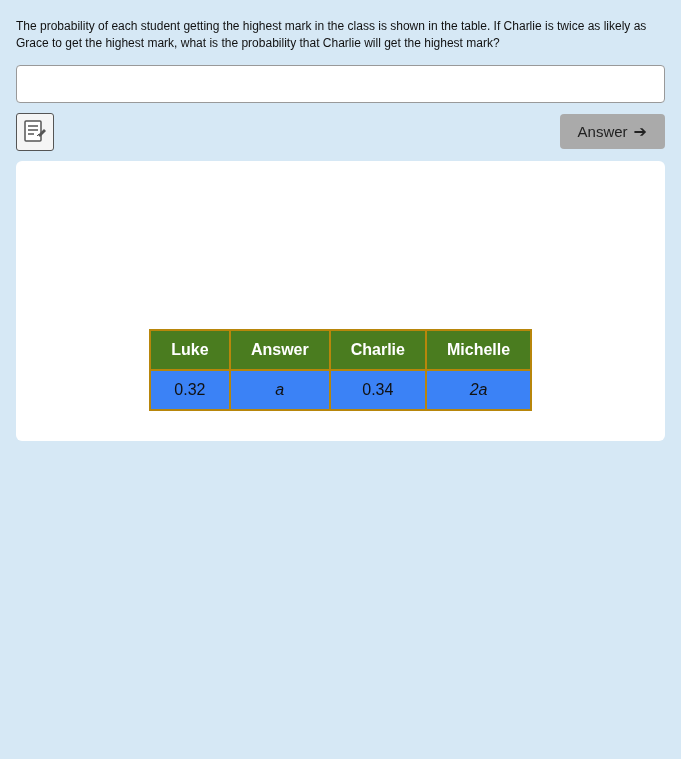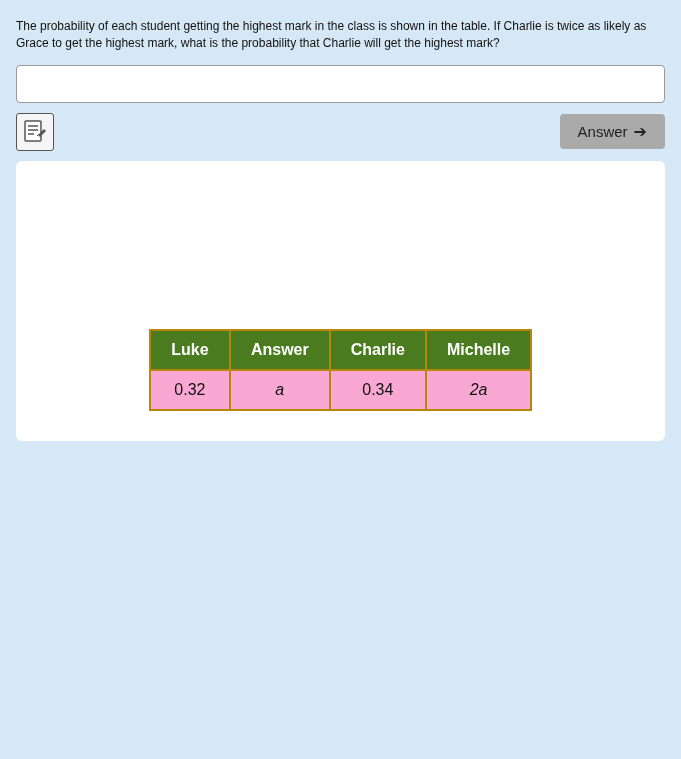--- a/index.html
+++ b/index.html
@@ -107,21 +107,21 @@
       min-width: 80px;
     }
 
     .probability-table thead tr th {
       background-color: #4a7c1f;
       color: #fff;
       font-weight: bold;
     }
 
     .probability-table tbody tr td {
-      background-color: #f9a8d4;
+      background-color: #3b82f6;
       color: #111;
       font-style: normal;
     }
 
     .probability-table tbody tr td.italic-val {
       font-style: italic;
     }
   </style>
 </head>
 <body>

